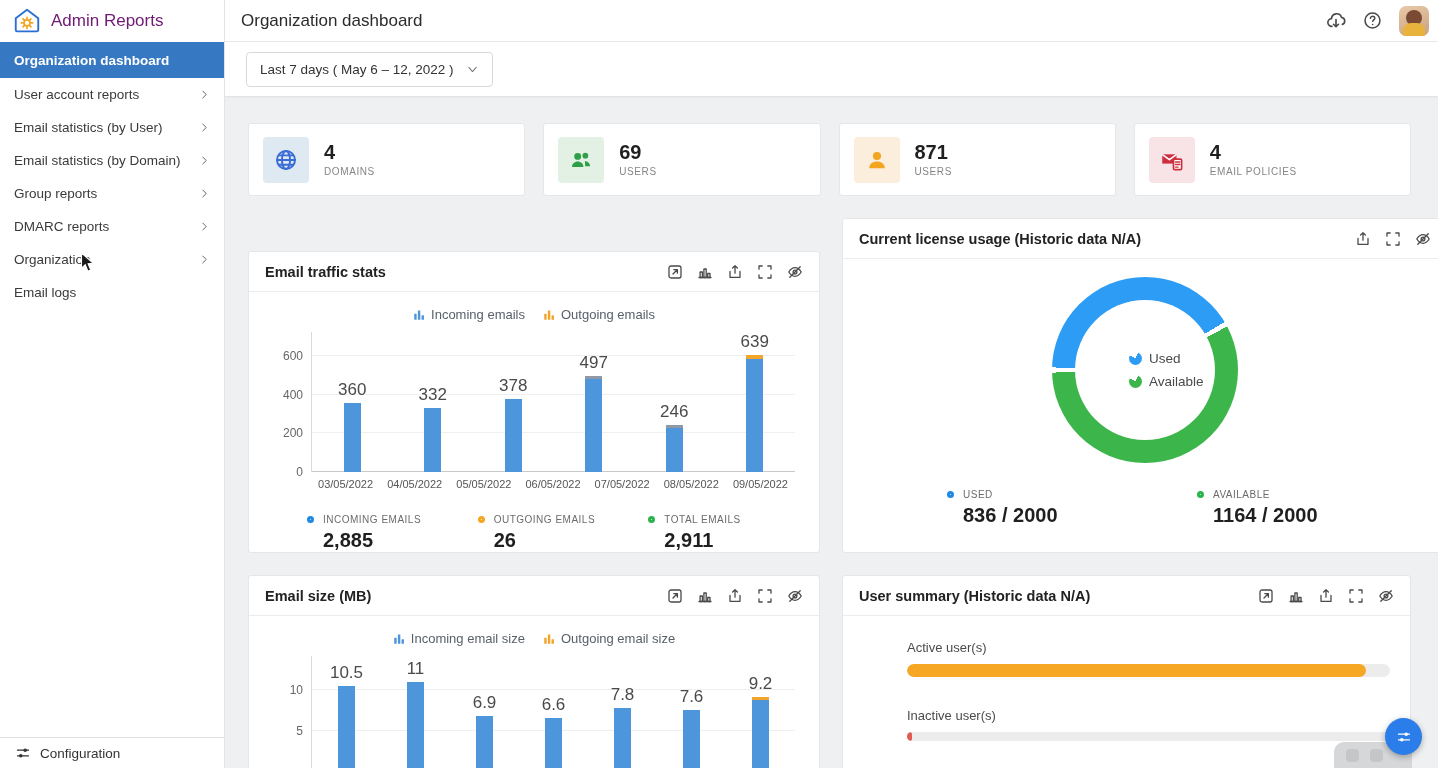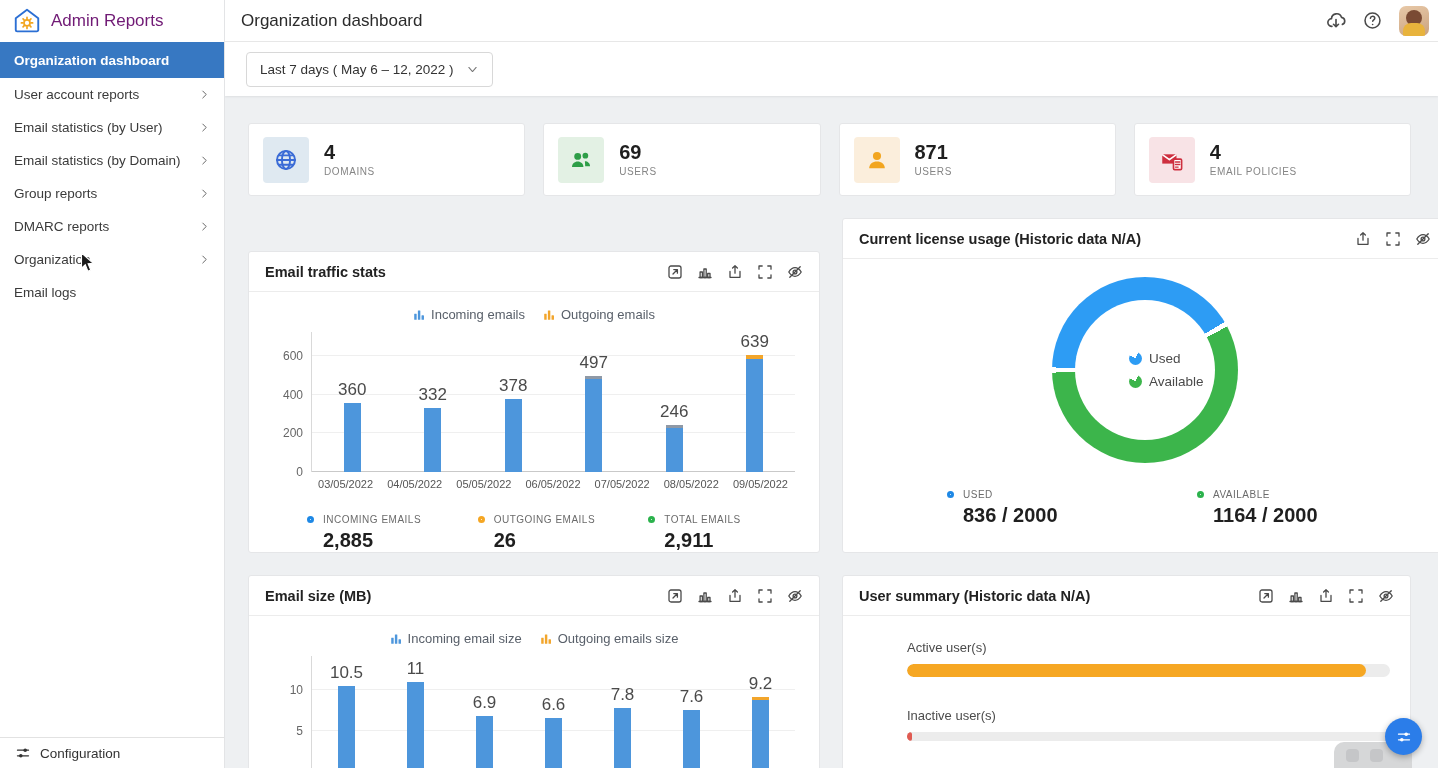--- a/index.html
+++ b/index.html
@@ -535,21 +535,21 @@
               <span class="legend-item">
                 <span style="color:#F2A52B">
                   <svg width="13" height="13" viewBox="0 0 16 16" fill="none" stroke="currentColor" stroke-width="1.3" stroke-linecap="round" stroke-linejoin="round">
                     <g fill="currentColor" stroke="none">
                       <rect x="1.5" y="7" width="3" height="7.5" rx=".5"></rect>
                       <rect x="6" y="3" width="3" height="11.5" rx=".5"></rect>
                       <rect x="10.5" y="9" width="3" height="5.5" rx=".5"></rect>
                     </g>
                   </svg>
                 </span>
-                <span>Outgoing emails size</span>
+                <span>Outgoing email size</span>
               </span>
             </div>
             <div class="chart">
               <div class="plot" style="height:116px">
                 <div class="gridline" style="bottom:40.8px"></div>
                 <div class="ytick" style="bottom:40.8px">5</div>
                 <div class="gridline" style="bottom:81.7px"></div>
                 <div class="ytick" style="bottom:81.7px">10</div>
                 <div class="cols">
                   <div class="col">

